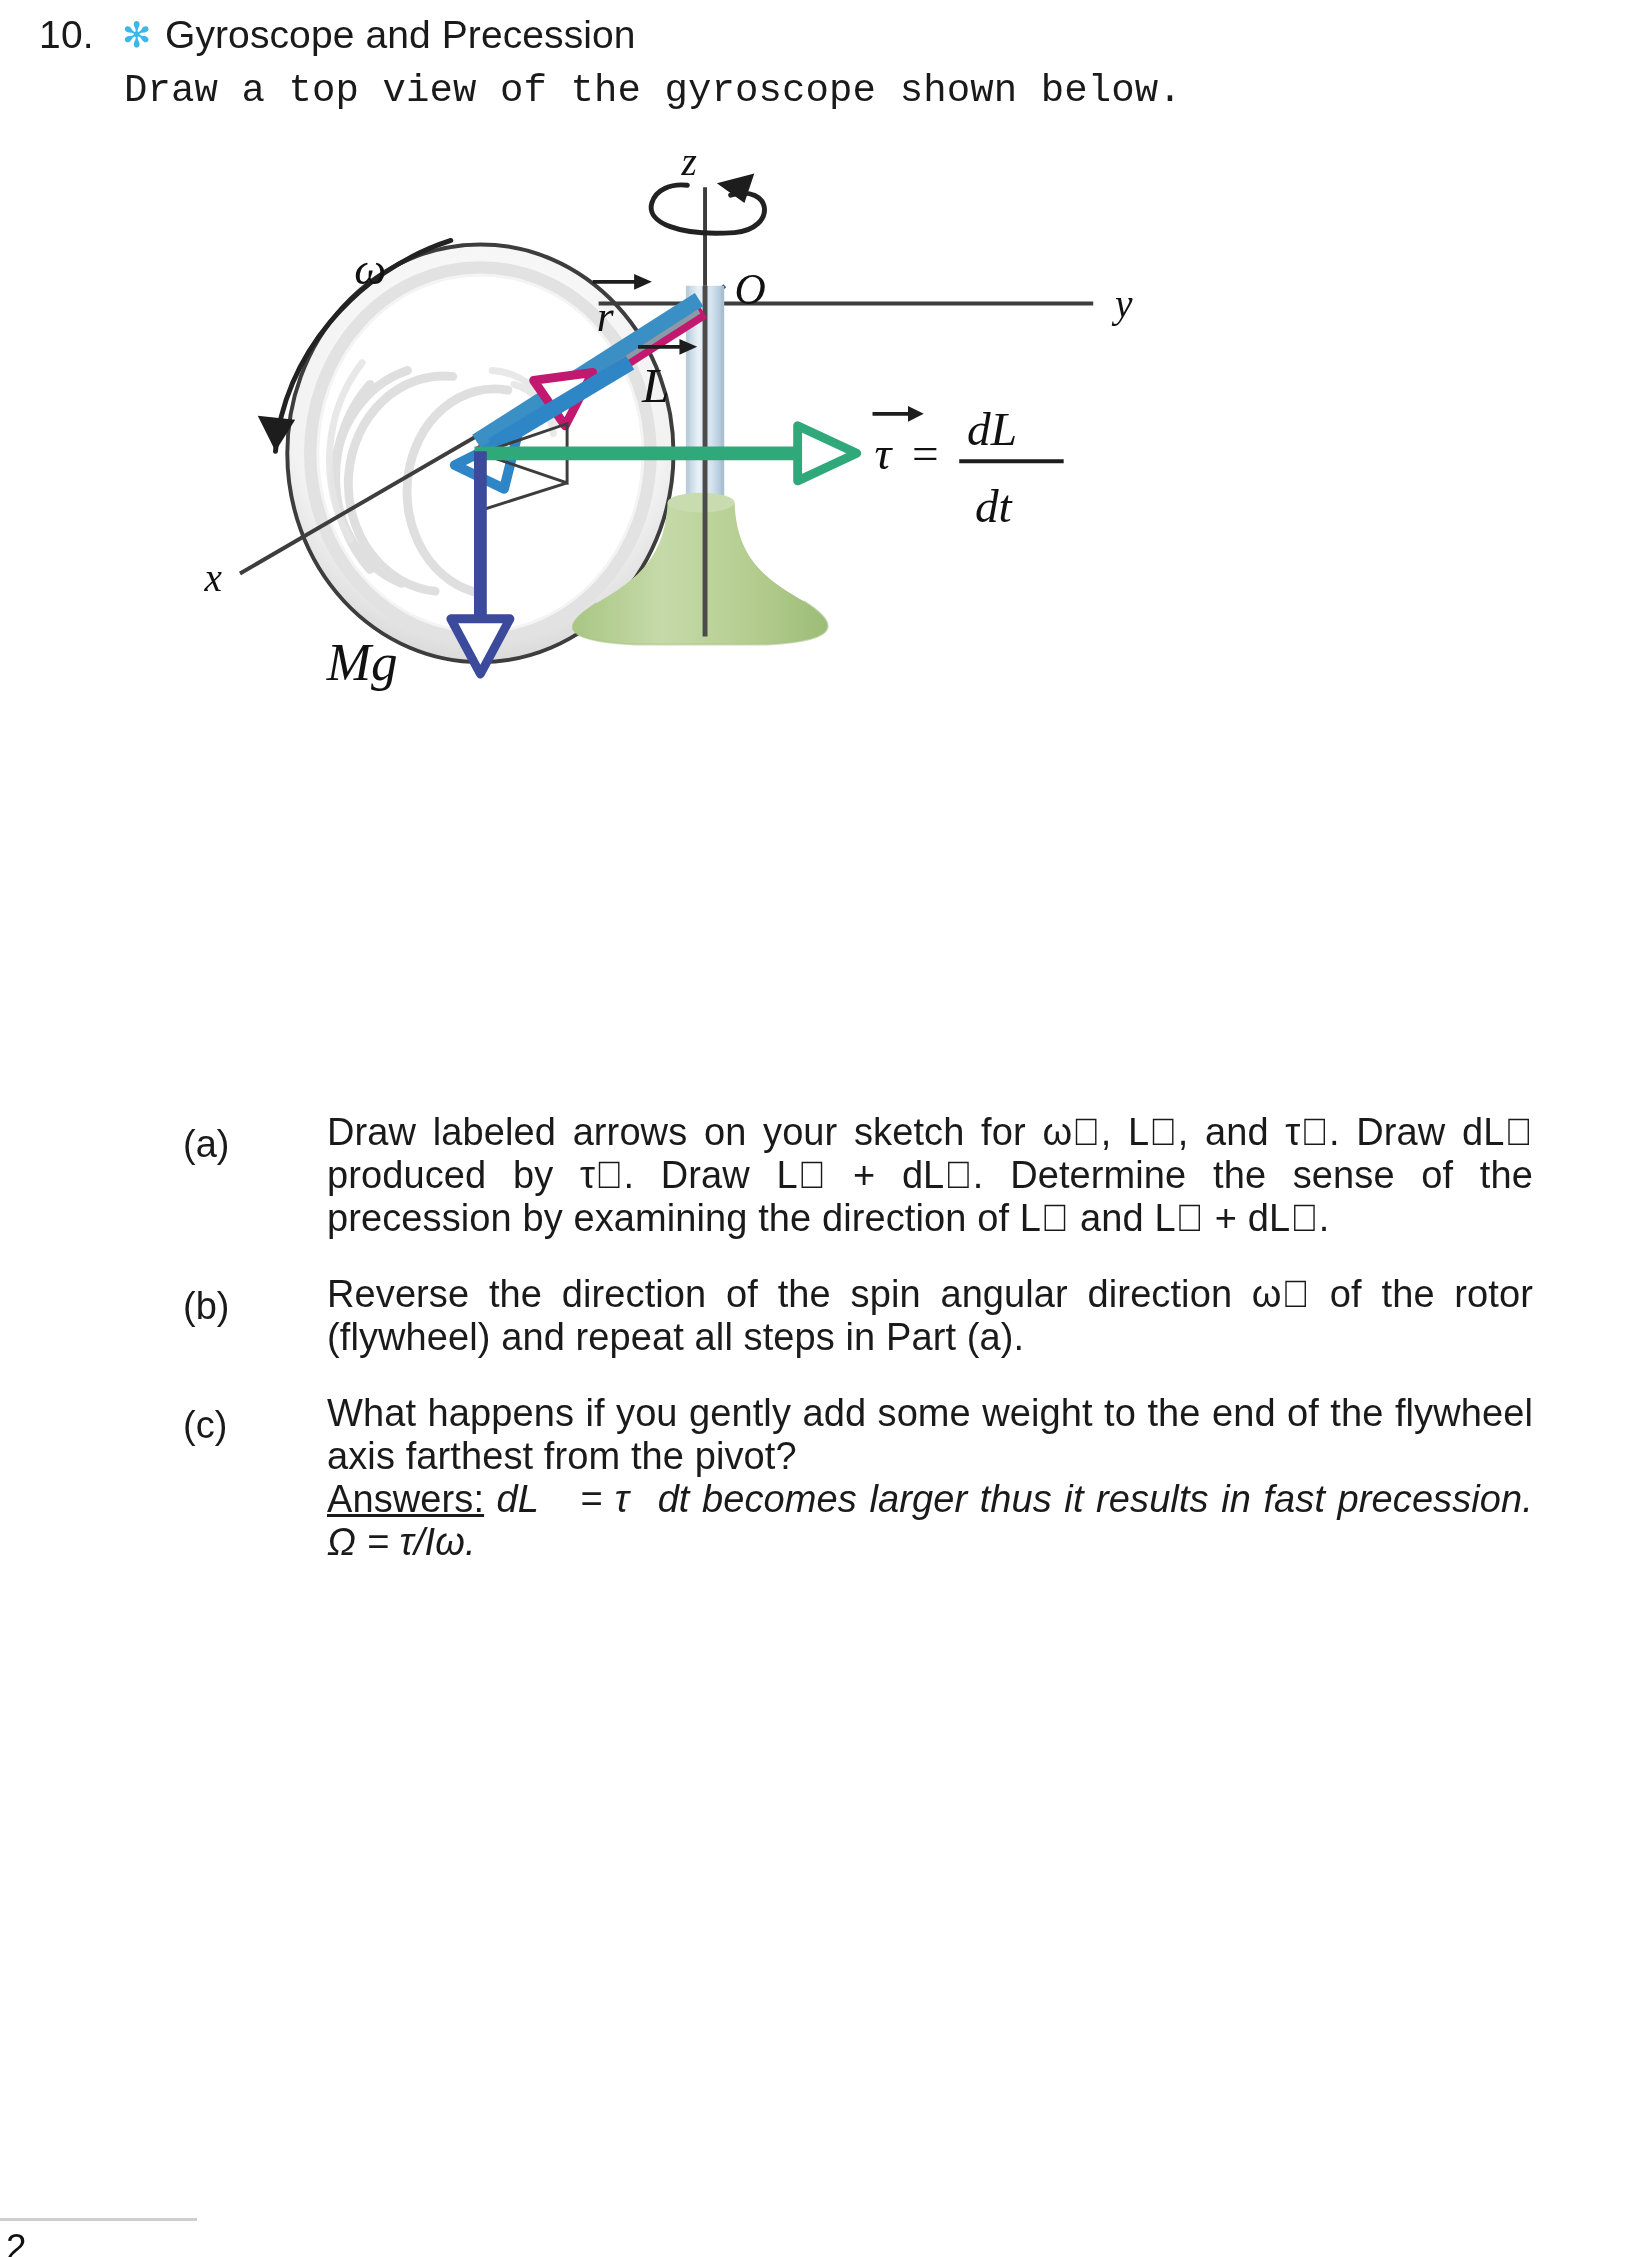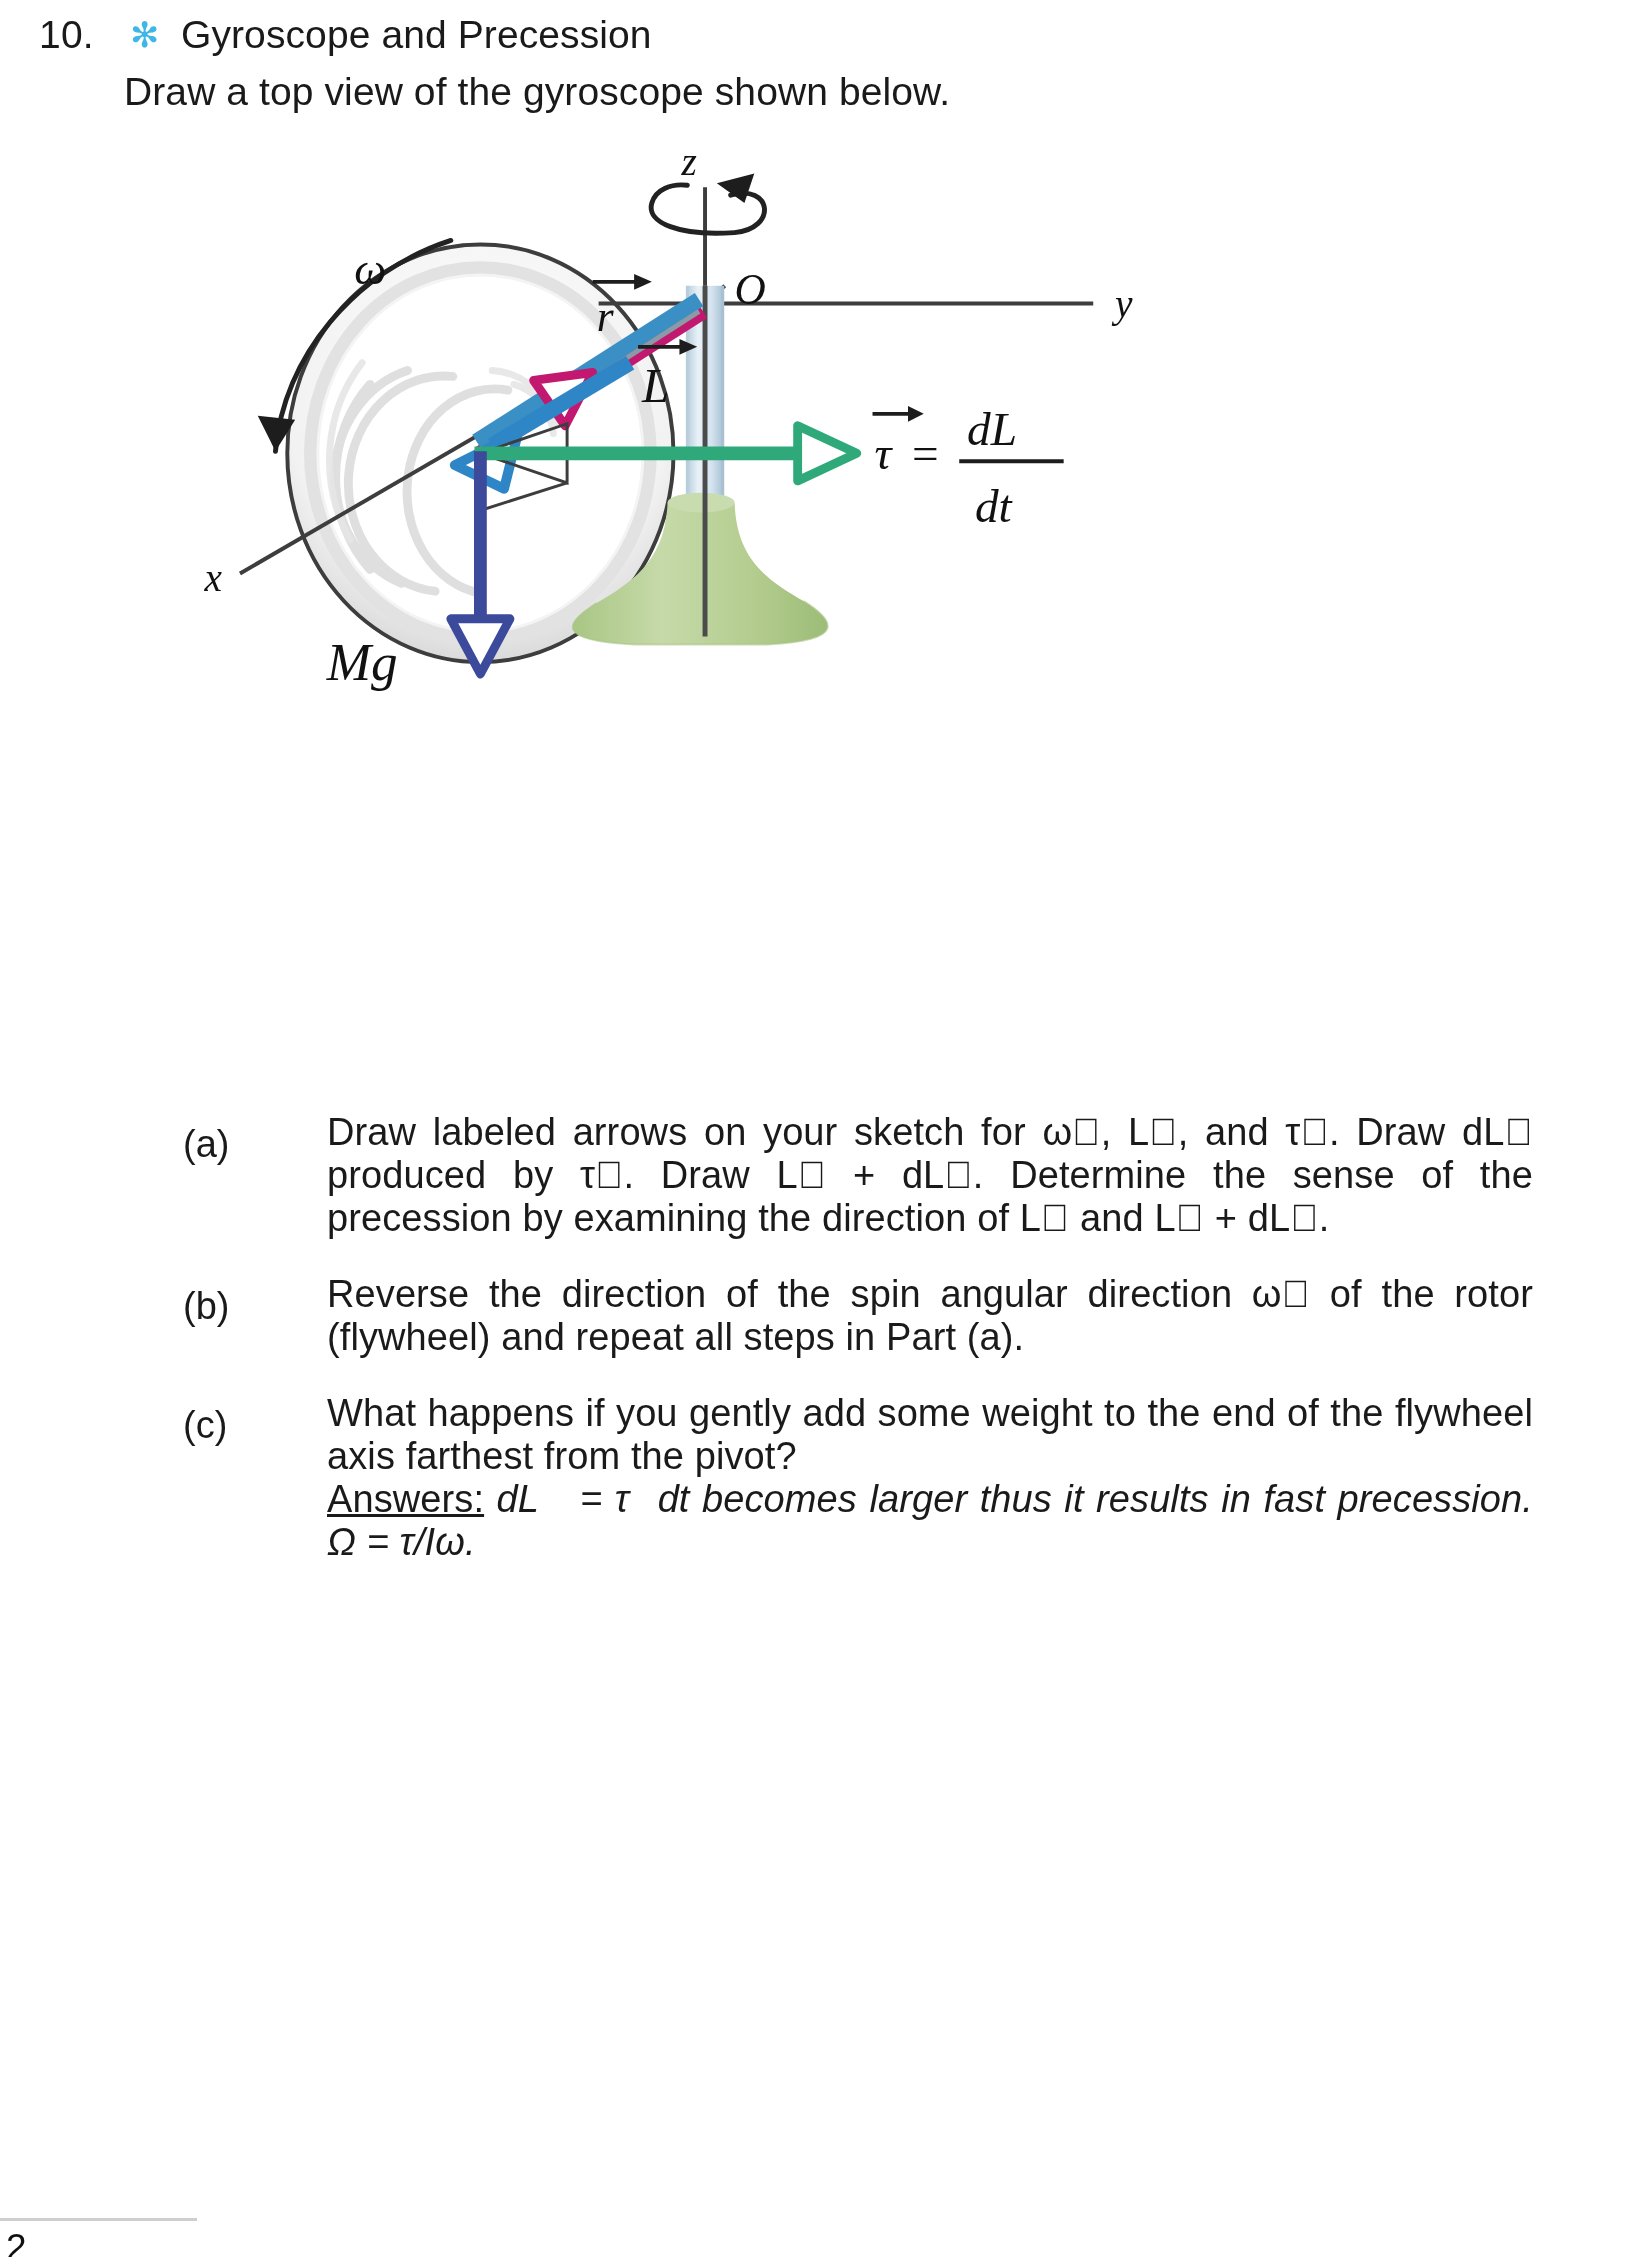--- a/index.html
+++ b/index.html
@@ -24,21 +24,21 @@
   }
 
   
   .problem-head {
     position: absolute;
     left: 39px;
     top: 5.9px;
     width: 1537px;
     display: flex;
     align-items: flex-start;
-    gap: 8px;
+    gap: 0;
   }
   .prob-num {
     font-size: 39px;
     line-height: 57px;
     width: 83px;
     flex: none;
     letter-spacing: 0.2px;
   }
   .prob-star {
     font-size: 35px;
@@ -53,20 +53,21 @@
     line-height: 57px;
     letter-spacing: 0.1px;
   }
   .prob-sub {
     position: absolute;
     left: 124px;
     top: 63px;
     font-size: 39px;
     line-height: 57px;
     letter-spacing: 0.1px;
+    font-family: Liberation Mono, monospace;
   }
 
   
   .figure-wrap {
     position: absolute;
     left: 167px;
     top: 138px;
     width: 1281px;
     height: 601px;
   }

